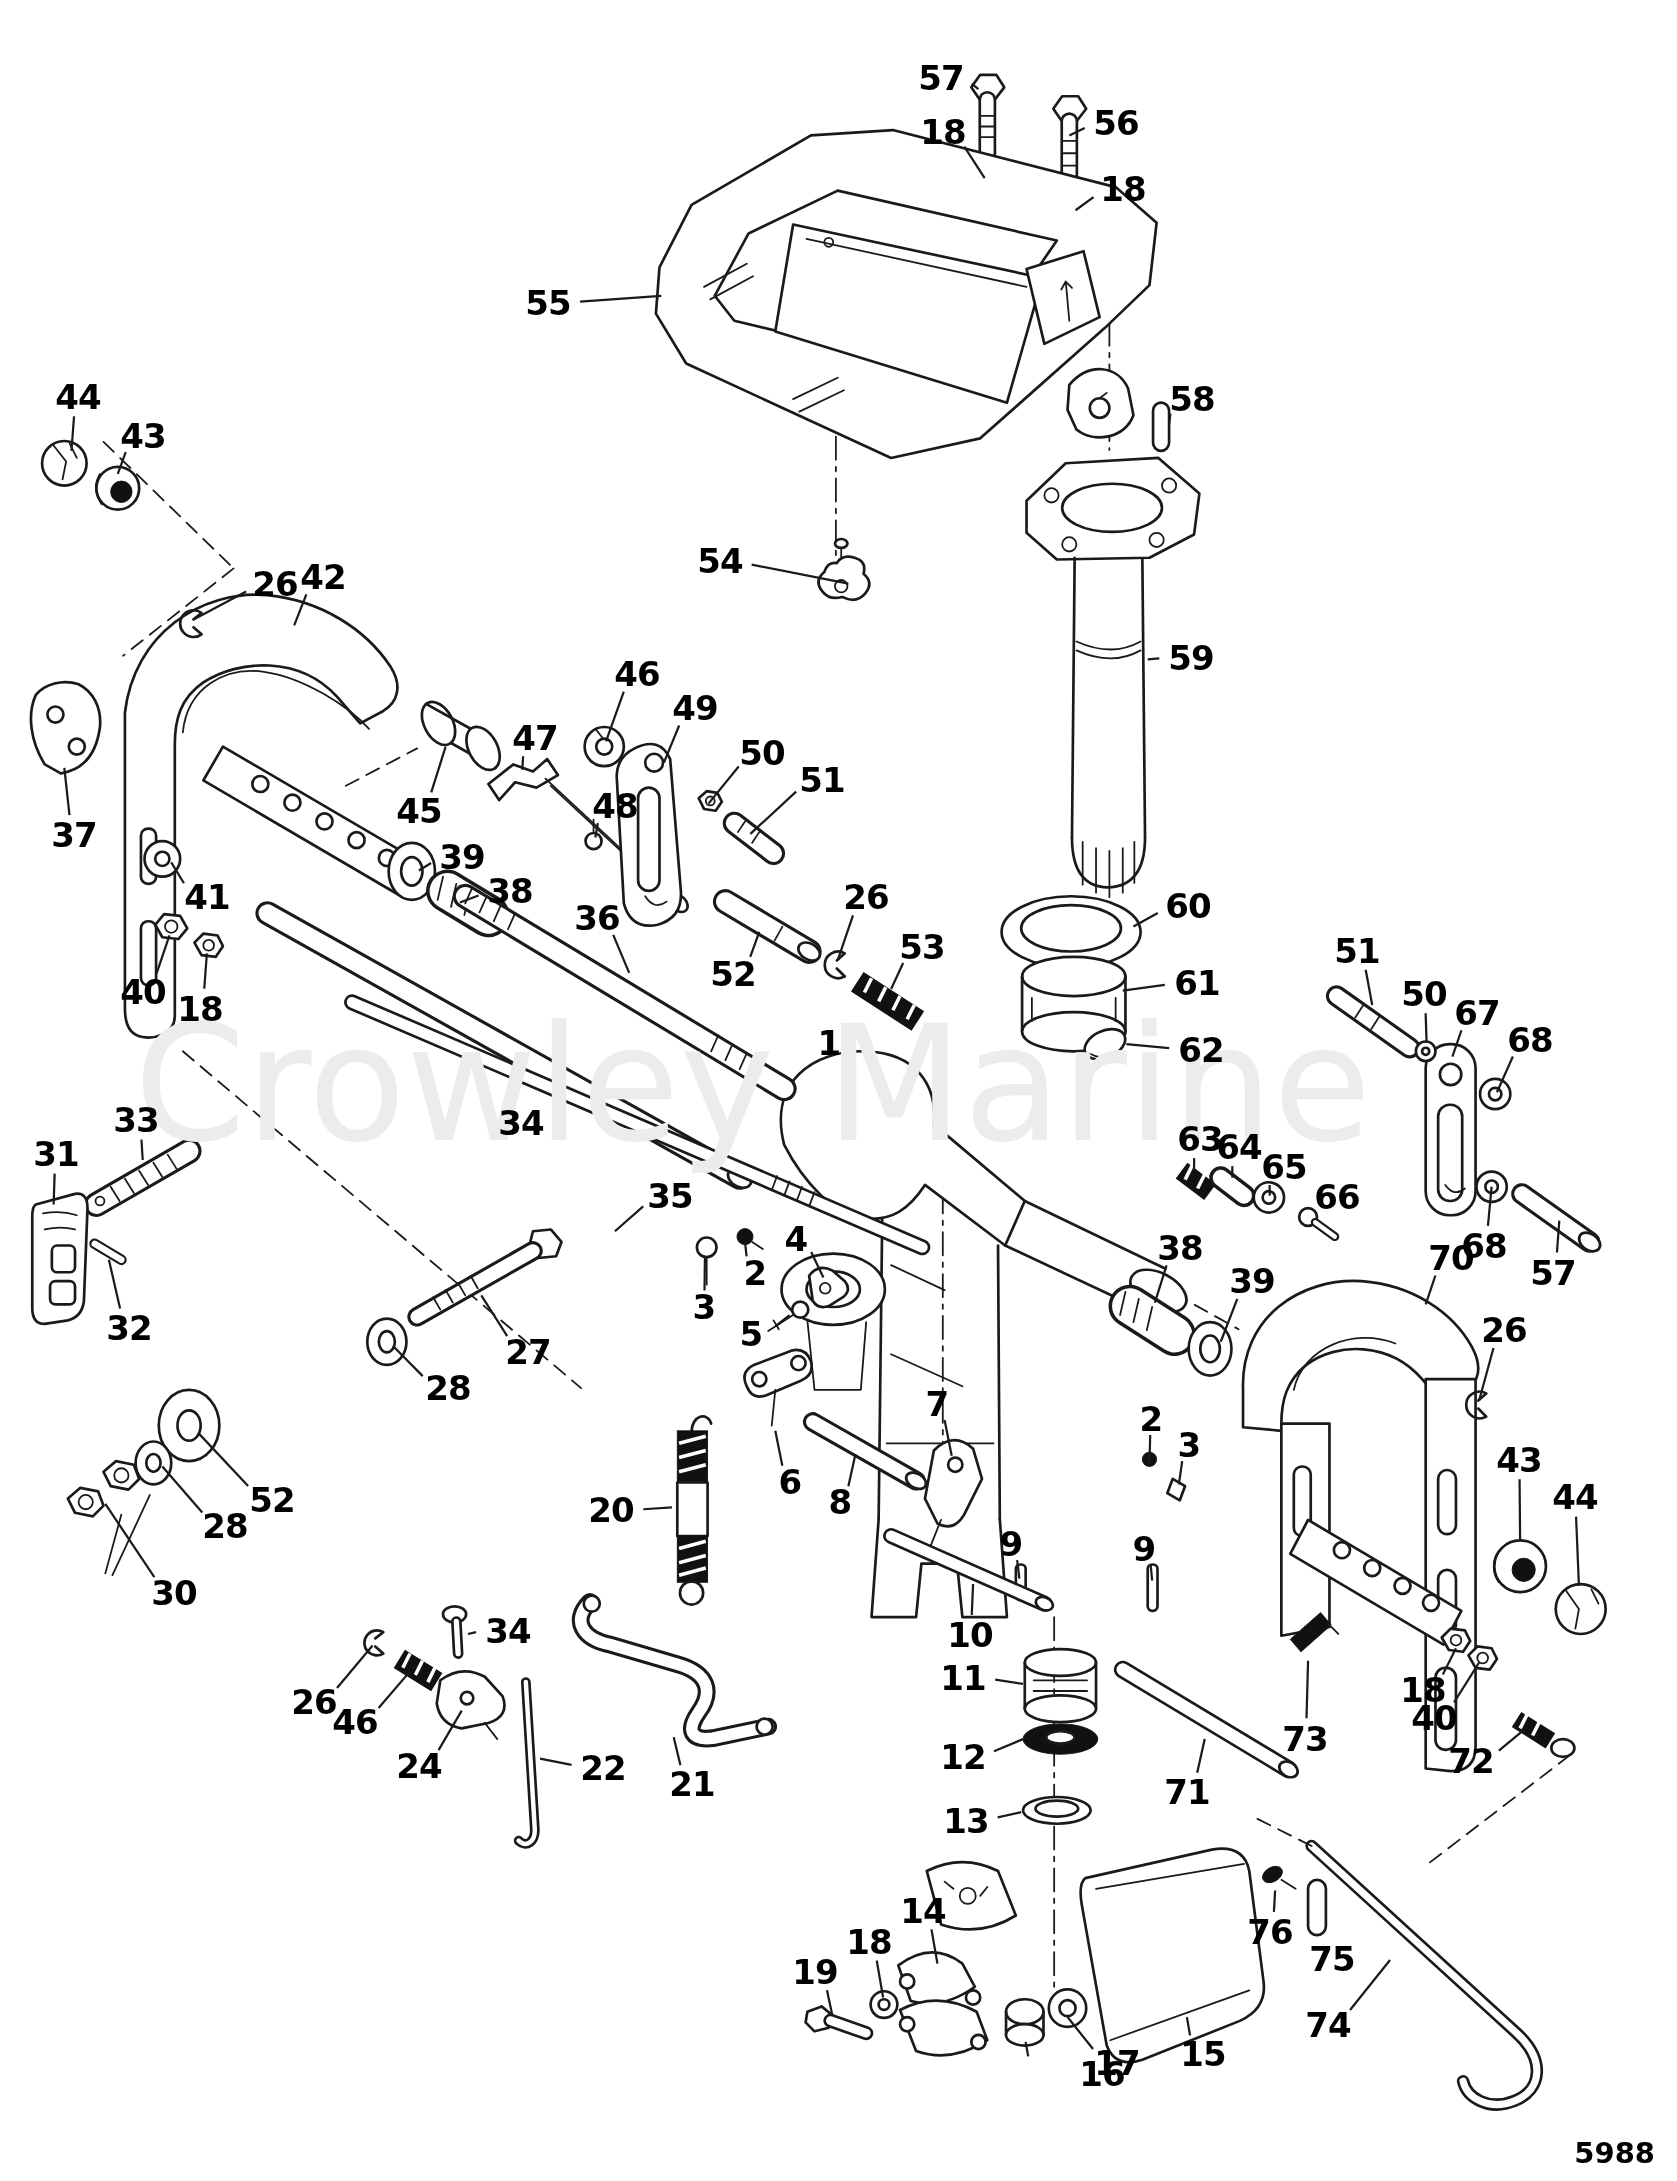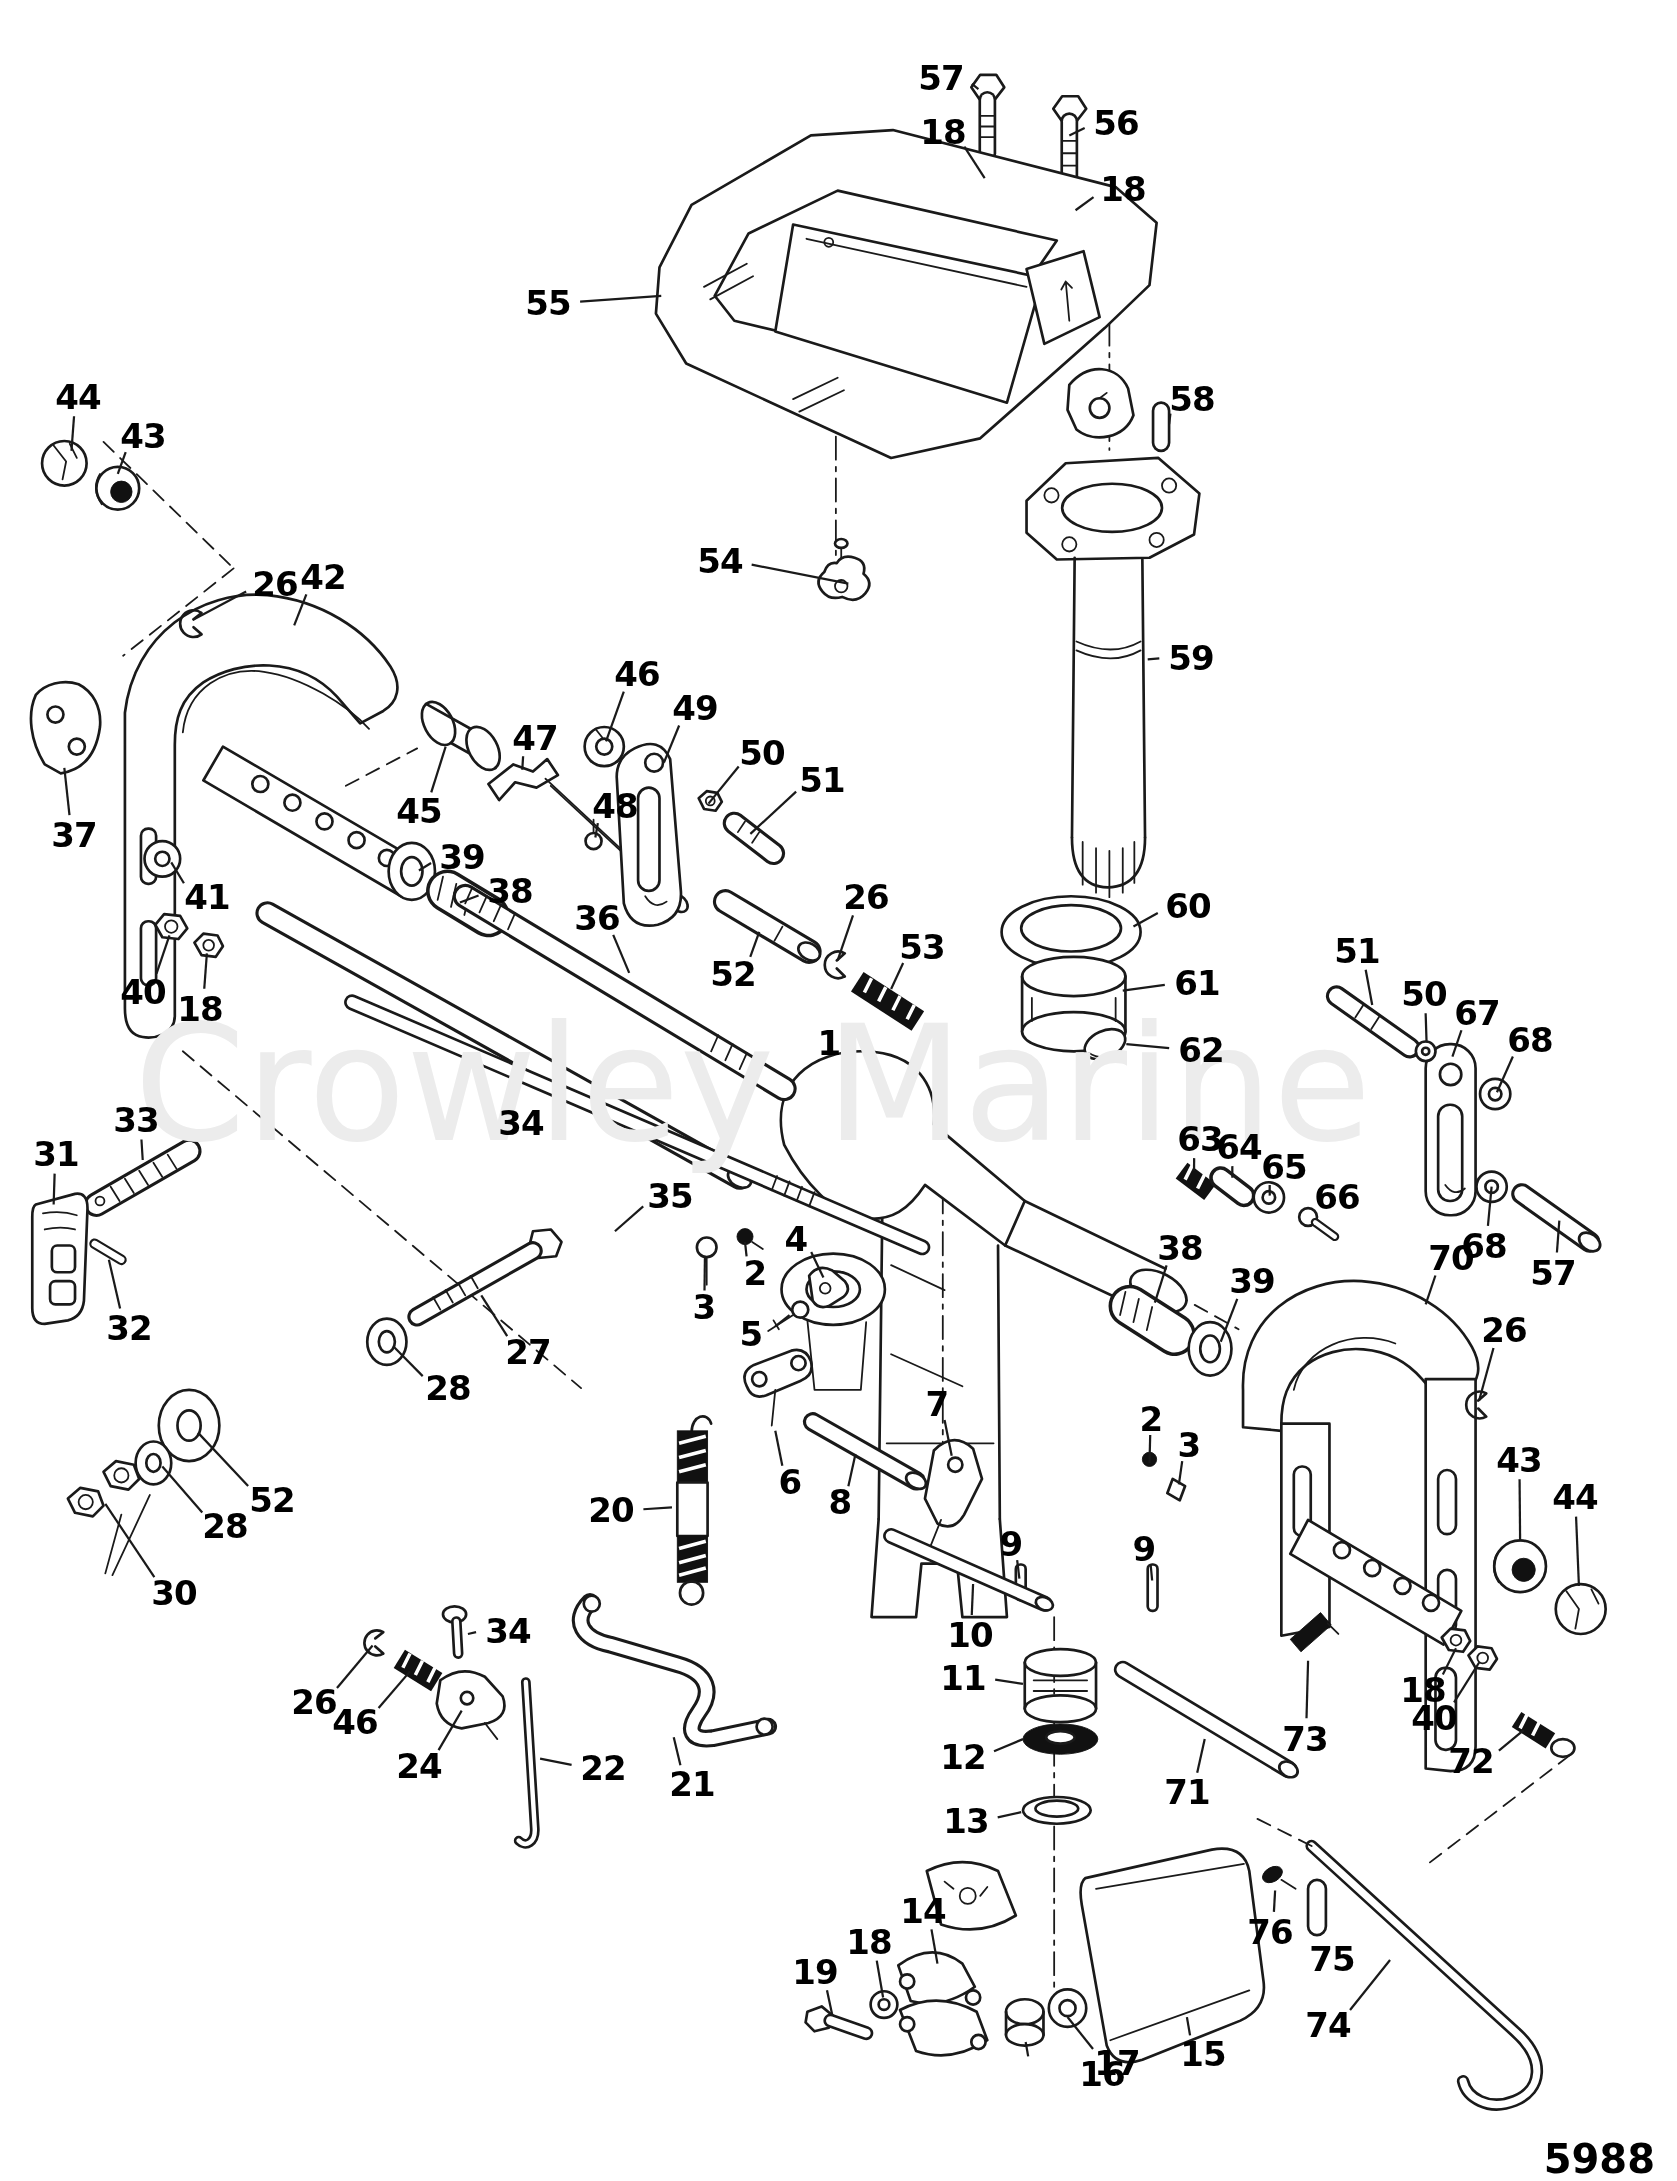--- a/index.html
+++ b/index.html
@@ -27,21 +27,21 @@
   }
   .watermark{
     position:absolute;left:134px;top:1005px;font-size:160px;font-weight:400;
     color:#ececec;white-space:nowrap;letter-spacing:0px;line-height:1;
   }
   .footer-url{
     position:absolute;left:932px;top:2034px;font-size:68px;font-weight:400;
     color:#4d4d4d;white-space:nowrap;line-height:1;letter-spacing:-0.9px;
   }
   .diagram-number{
-    position:absolute;right:23px;top:2139px;font-size:40px;font-weight:700;
+    position:absolute;right:23px;top:2139px;font-size:29px;font-weight:700;
     color:#000;line-height:1;
   }
 </style>
 </head>
 <body>
 
 <div class="stage">
 
   <svg class="art" viewBox="0 0 1883 2448" aria-hidden="true">
 

